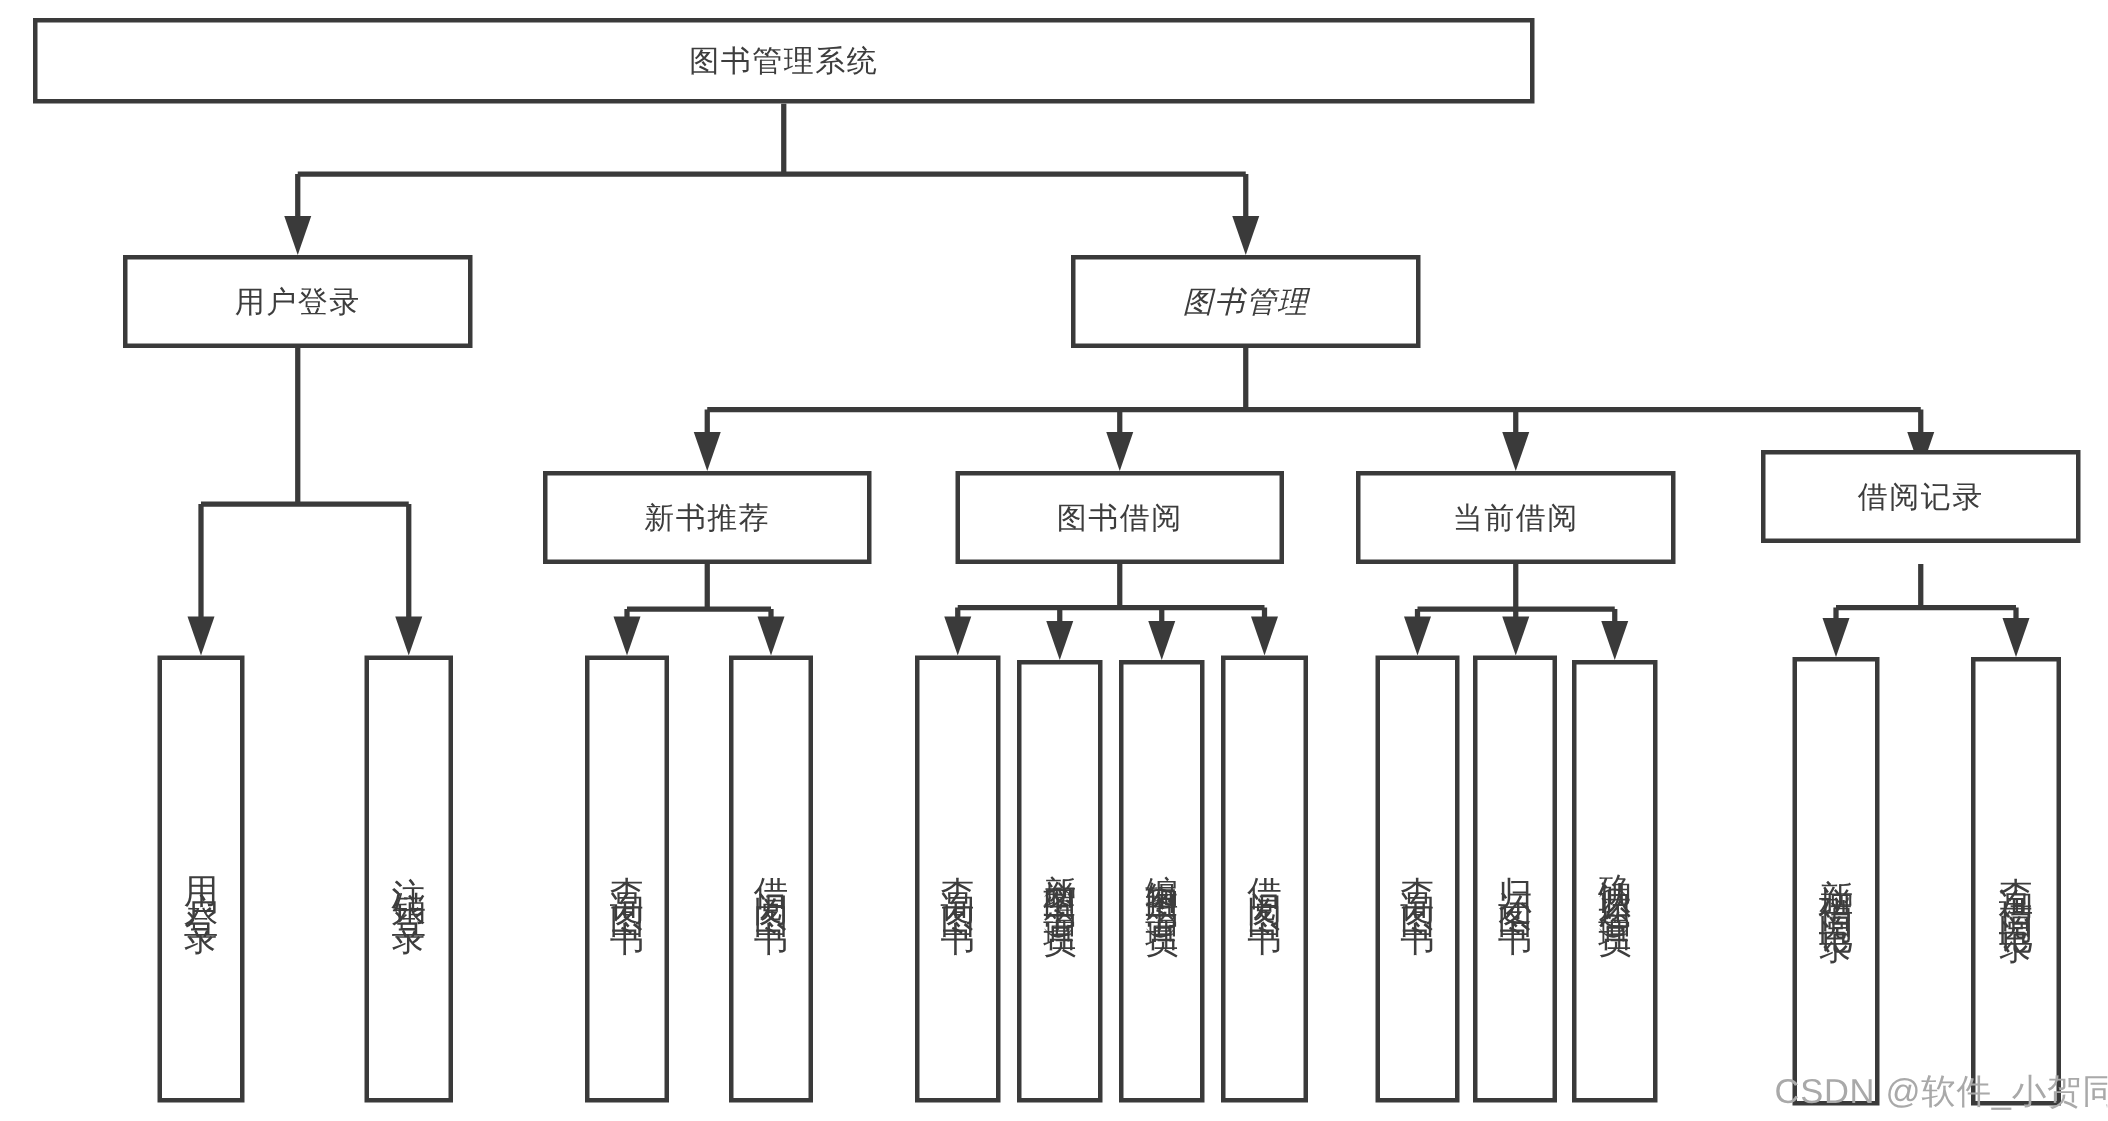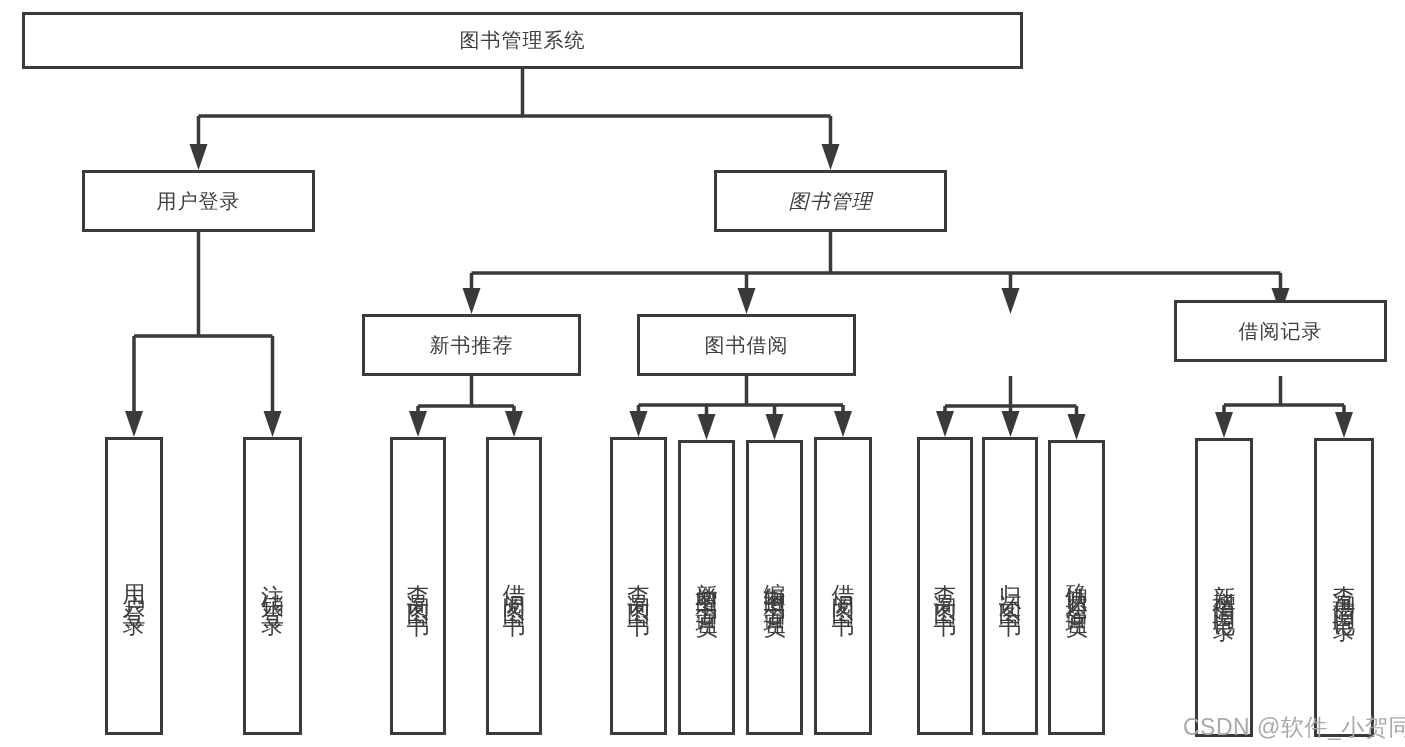--- a/index.html
+++ b/index.html
@@ -98,20 +98,23 @@
   <div class="node h" style="left:714px;top:170px;width:233px;height:62px;font-style:italic;">
     <span>图书管理</span>
   </div>
 
   <div class="node h" style="left:362px;top:314px;width:219px;height:62px;">
     <span>新书推荐</span>
   </div>
   <div class="node h" style="left:637px;top:314px;width:219px;height:62px;align-items:center;">
     <span>图书借阅</span>
   </div>
+  <div class="node h" style="left:904px;top:314px;width:213px;height:62px;">
+    <span>当前借阅</span>
+  </div>
   <div class="node h" style="left:1174px;top:300px;width:213px;height:62px;">
     <span>借阅记录</span>
   </div>
 
   <div class="node v ls10" style="left:105px;top:437px;width:58px;height:298px;">
     <span>用户登录</span>
   </div>
   <div class="node v ls10" style="left:243px;top:437px;width:59px;height:298px;">
     <span>注销登录</span>
   </div>

